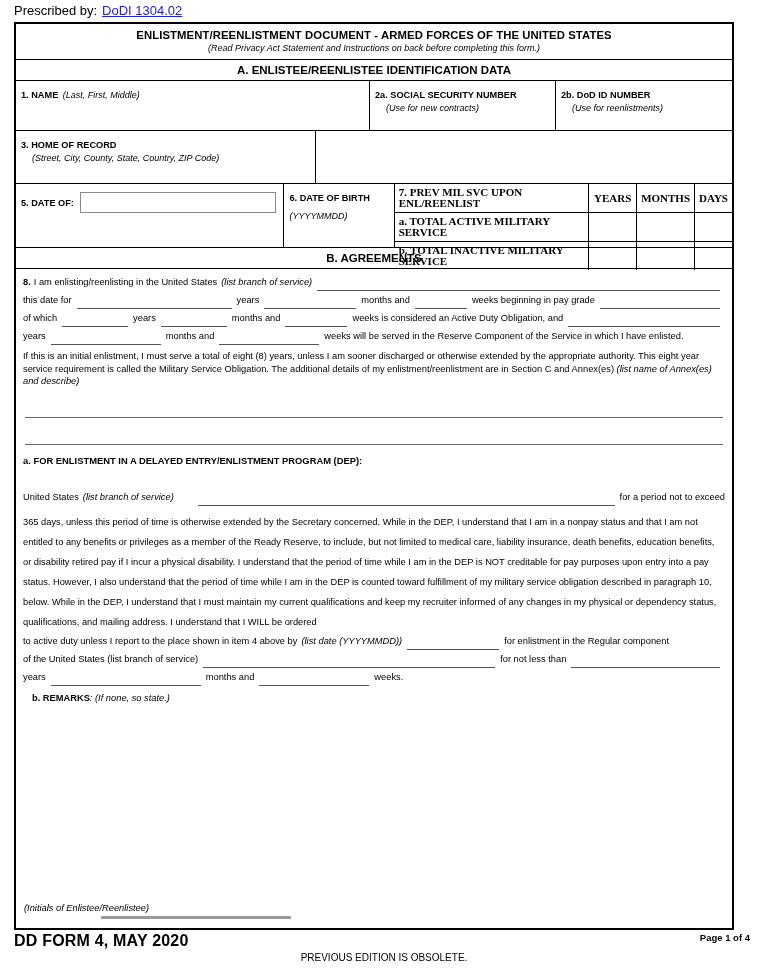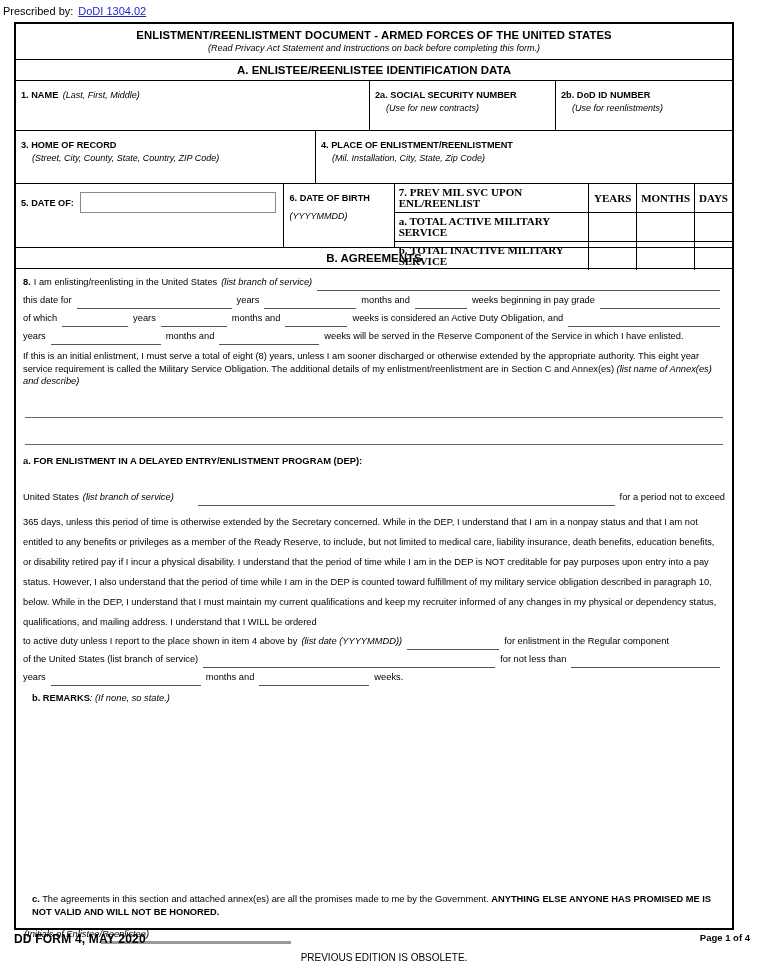--- a/index.html
+++ b/index.html
@@ -7,22 +7,22 @@
     margin: 0; padding: 0;
     width: 768px; height: 974px;
     background: #ffffff;
     font-family: "Liberation Sans", sans-serif;
     color: #000;
   }
   .page { position: relative; width: 768px; height: 974px; overflow: hidden; }
 
   
   .prescribed {
-    position: absolute; left: 3px; top: 5px;
-    font-size: 11px; line-height: 12px;
+    position: absolute; left: 14px; top: 5px;
+    font-size: 13px; line-height: 12px;
     white-space: nowrap;
   }
   .prescribed .lnk {
     color: #2222cc; text-decoration: underline; margin-left: 5px;
   }
 
   
   .form {
     position: absolute; left: 14px; top: 22px;
     width: 720px; height: 908px;
@@ -95,21 +95,21 @@
   .initline {
     border-bottom: 3px solid #9a9a9a;
     width: 190px; height: 4px;
     margin-left: 78px;
   }
 
   
   .footer { position: absolute; left: 0; top: 932px; width: 768px; height: 42px; }
   .ddform {
     position: absolute; left: 14px; top: 0;
-    font-size: 12px; font-weight: bold; letter-spacing: .2px;
+    font-size: 16px; font-weight: bold; letter-spacing: .2px;
   }
   .pageno {
     position: absolute; right: 18px; top: 0;
     font-size: 9.5px; font-weight: bold;
   }
   .prevedition {
     position: absolute; left: 0; top: 20px; width: 768px;
     text-align: center; font-size: 10px;
   }
 </style>
@@ -147,24 +147,20 @@
       <div class="cell" style="flex:1 1 auto;">
         <span class="fld-label">2b. DoD ID NUMBER</span>
         <span class="fld-hint indent">(Use for reenlistments)</span>
       </div>
     </div>
 
     <div class="row" style="height:53px;">
       <div class="cell vdiv" style="width:300px;">
         <span class="fld-label">3. HOME OF RECORD</span>
         <span class="fld-hint indent">(Street, City, County, State, Country, ZIP Code)</span>
-      </div>
-      <div class="cell" style="flex:1 1 auto;">
-        <span class="fld-label">4. PLACE OF ENLISTMENT/REENLISTMENT</span>
-        <span class="fld-hint indent">(Mil. Installation, City, State, Zip Code)</span>
       </div>
     </div>
 
     <div class="row" style="height:64px;">
       <div class="cell vdiv" style="width:273px;padding-top:8px;">
         <span class="fld-label" style="vertical-align:middle;">5. DATE OF:</span><span class="inputbox"></span>
       </div>
       <div class="cell vdiv" style="width:112px;">
         <span class="fld-label">6. DATE OF BIRTH</span>
         <span class="fld-hint">(YYYYMMDD)</span>
@@ -280,25 +276,20 @@
           <span class="ul" style="width:110px;"></span>
           <span class="txt">weeks.</span>
         </div>
 
         <div class="para" style="margin-top:6px;padding-left:9px;">
           <span class="bld">b. REMARKS</span><span class="ital">: (If none, so state.)</span>
         </div>
 
         <div class="remarks-area"></div>
 
-        <div class="para" style="padding-left:9px;margin-top:0;line-height:12.8px;">
-          <span class="bld">c.</span>
-          <span>The agreements in this section and attached annex(es) are all the promises made to me by the Government.</span>
-          <span class="bld">ANYTHING ELSE ANYONE HAS PROMISED ME IS NOT VALID AND WILL NOT BE HONORED.</span>
-        </div>
 
         <div class="para ital" style="padding-left:1px;margin-top:9px;">(Initials of Enlistee/Reenlistee)</div>
         <div class="initline"></div>
 
       </div>
     </div>
 
   </div>
 
   <div class="footer">

